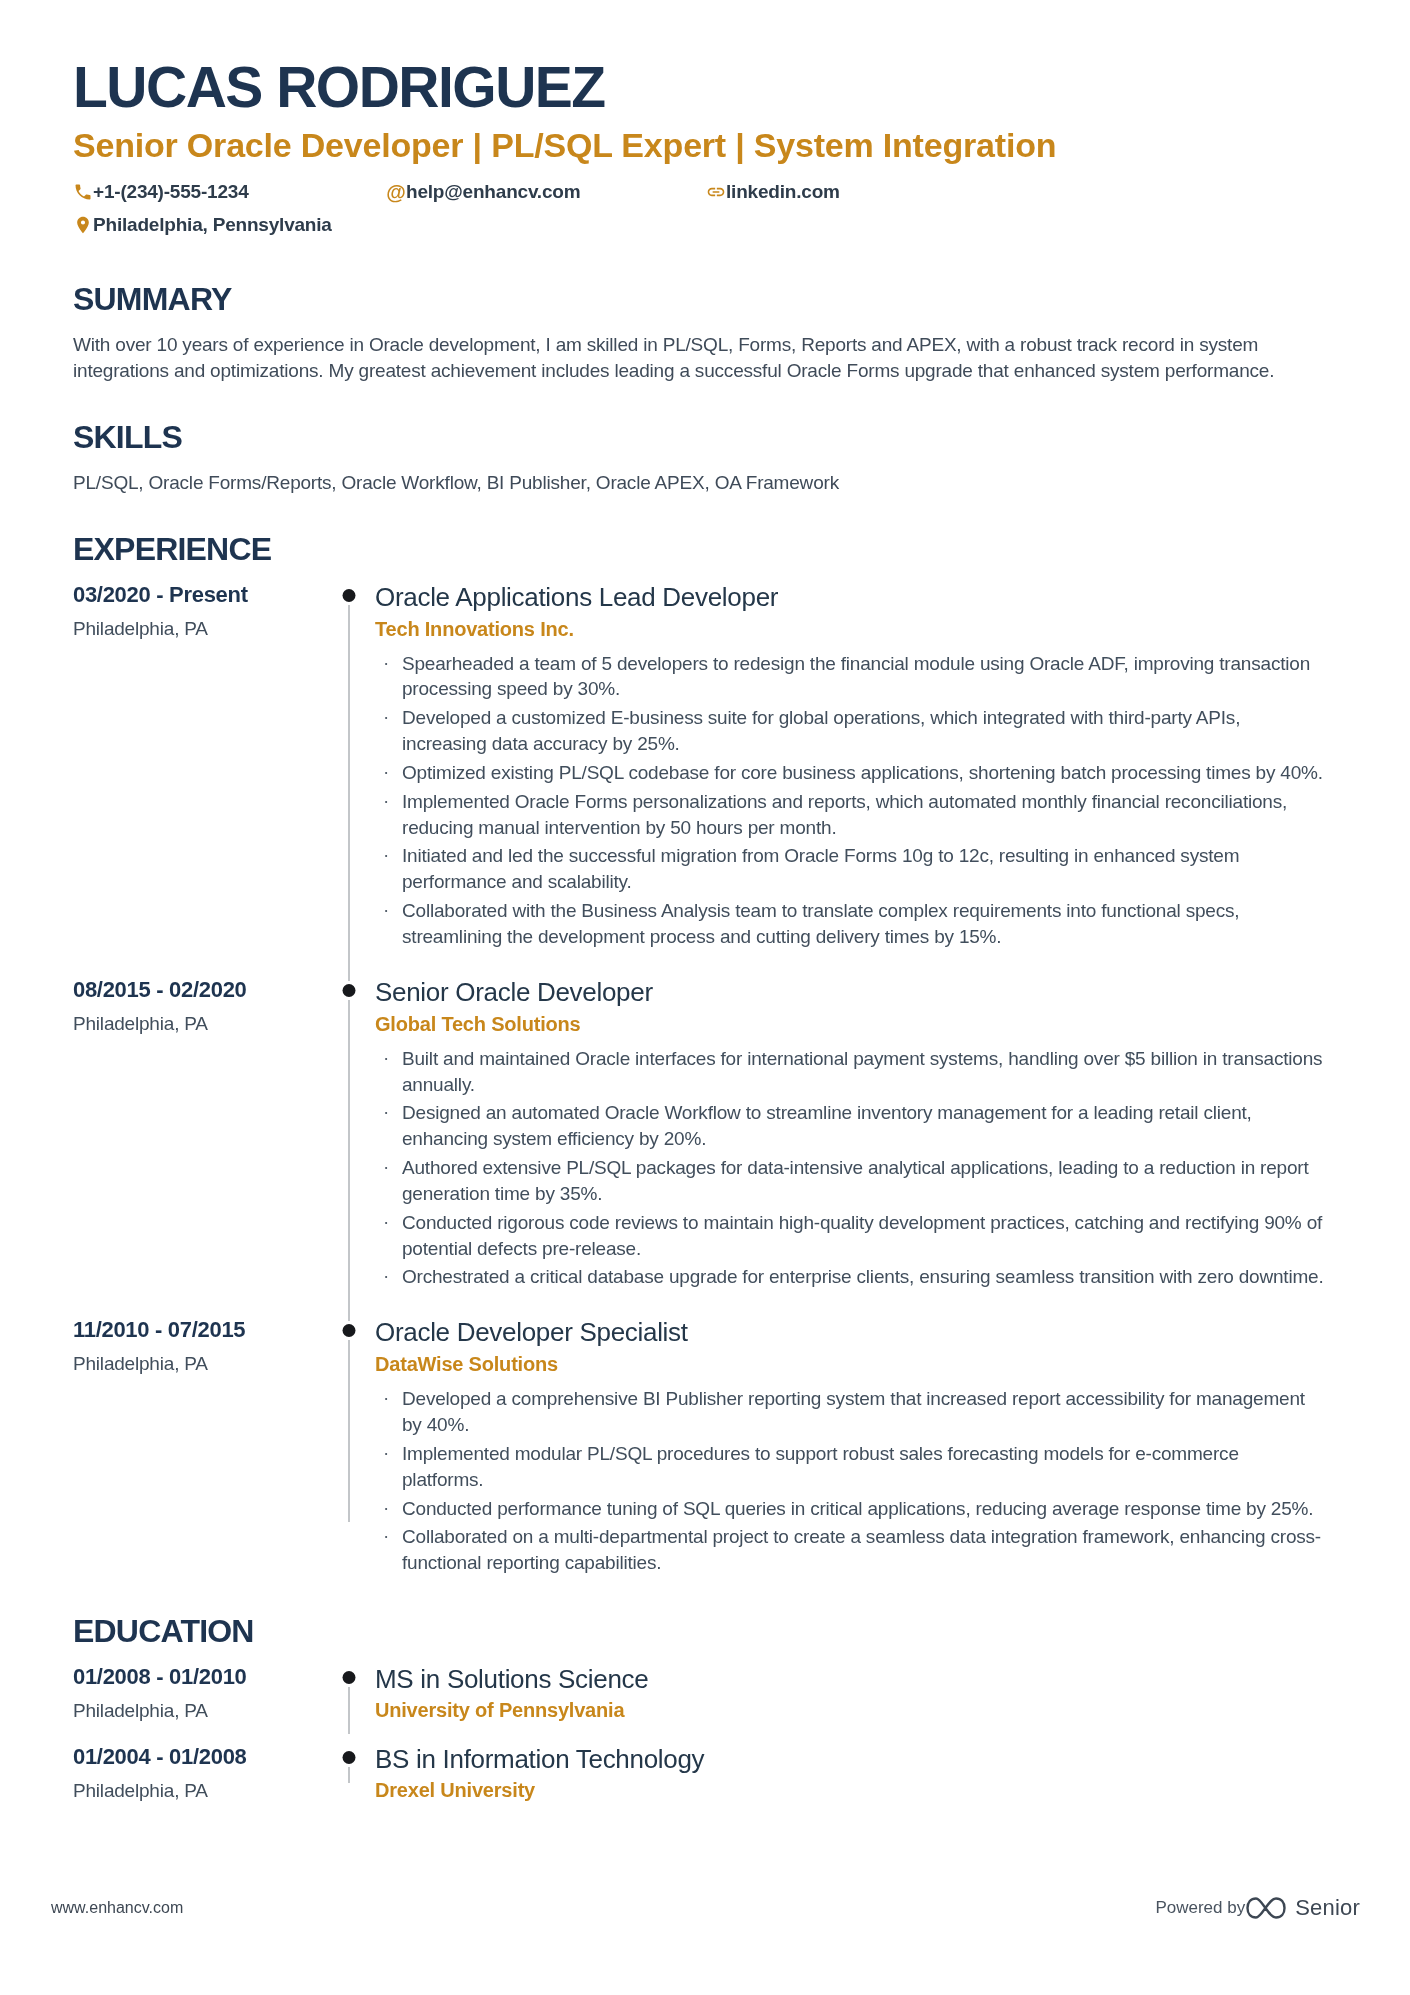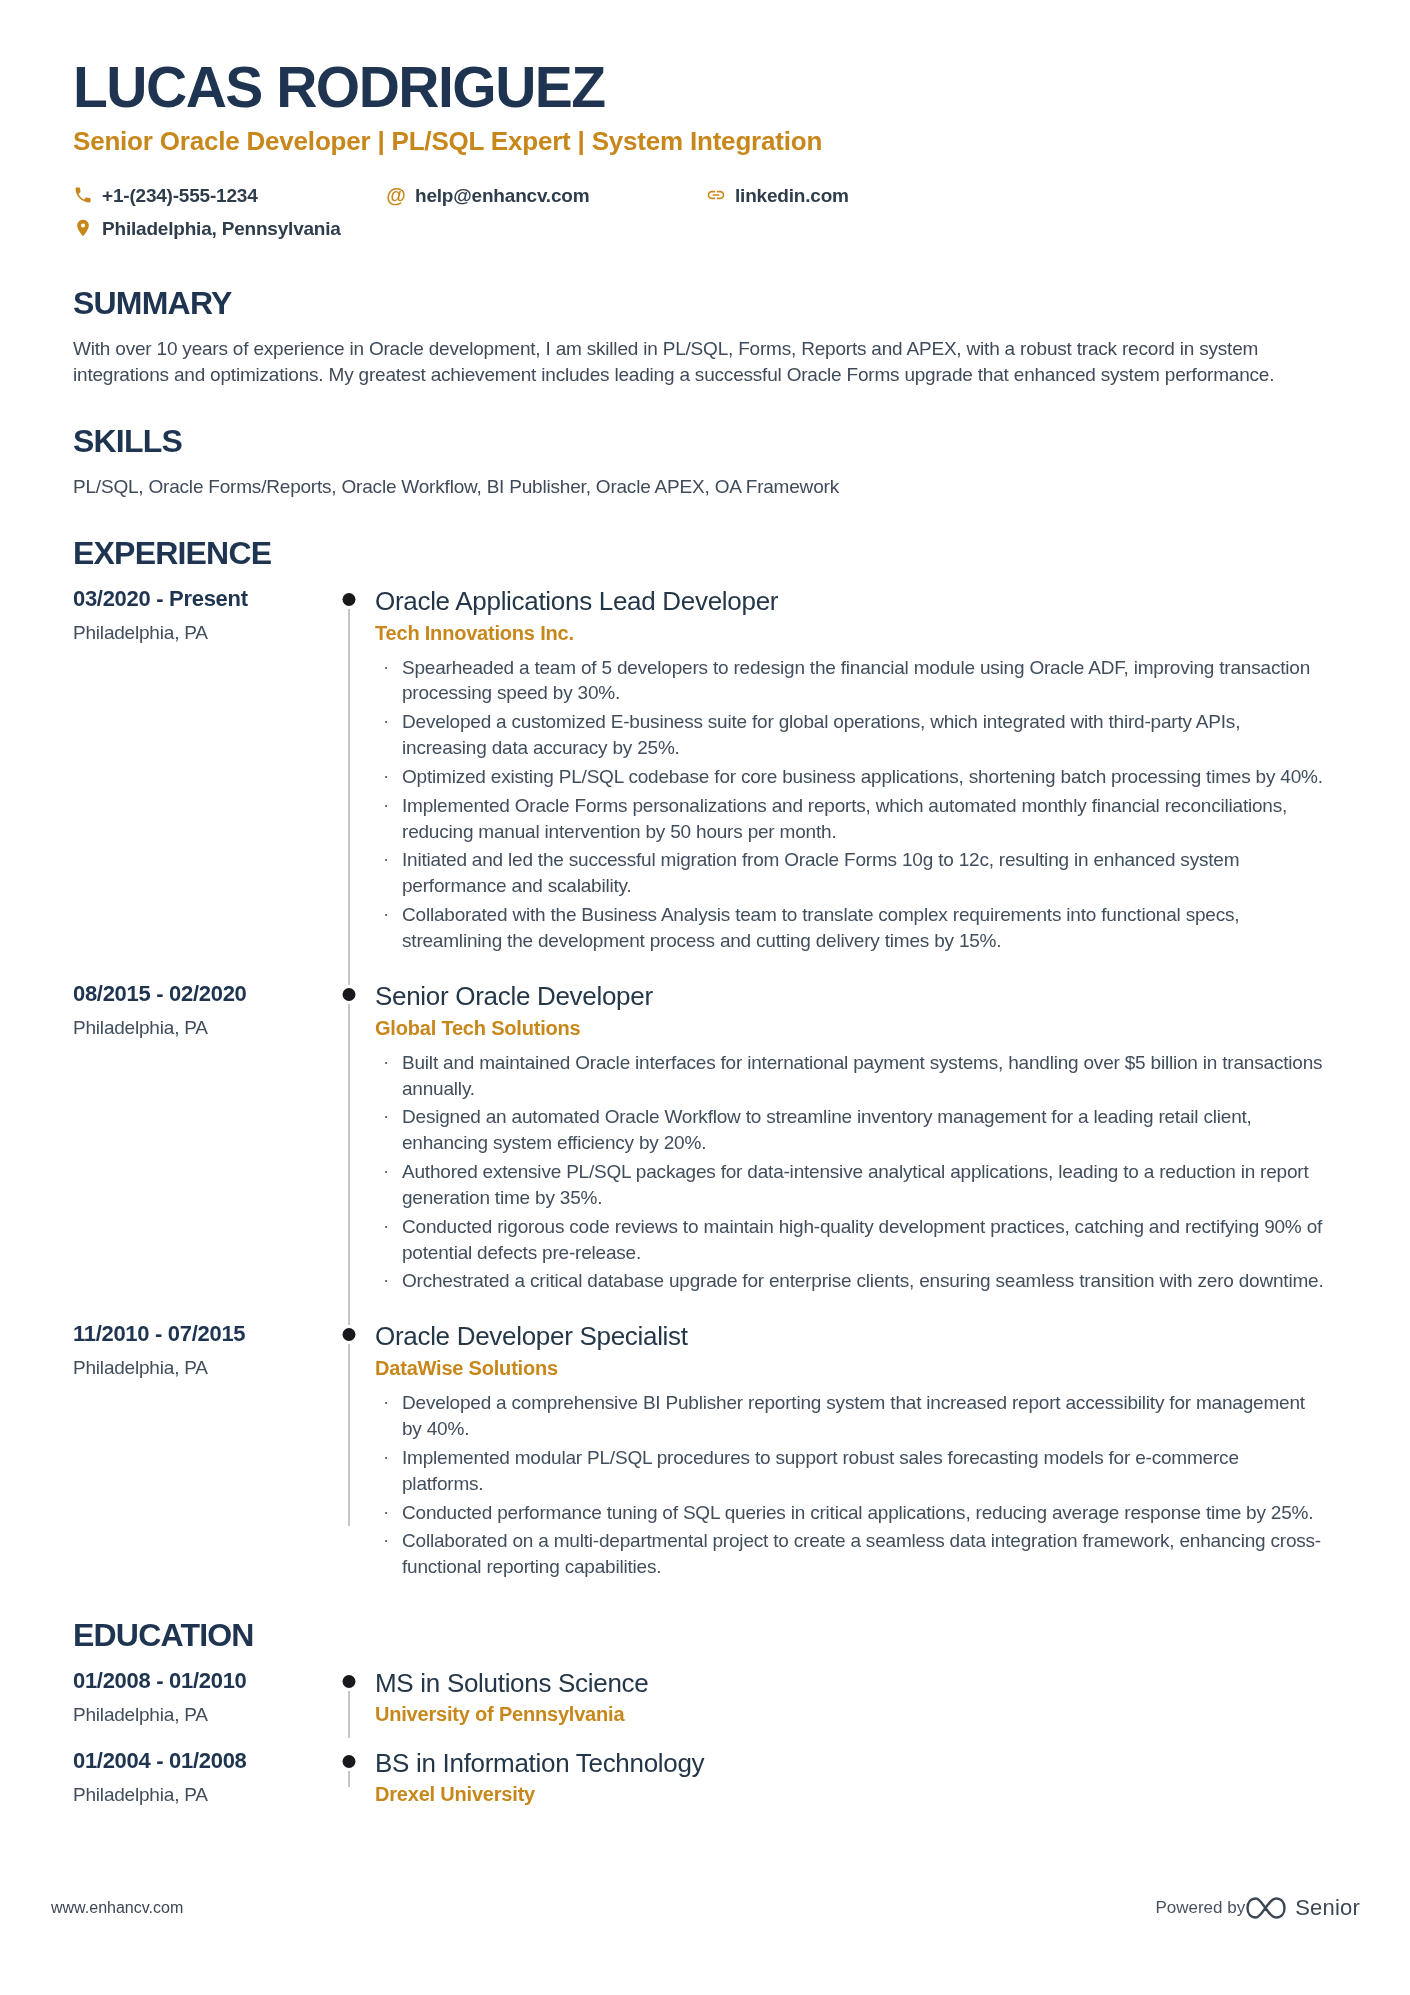--- a/index.html
+++ b/index.html
@@ -18,29 +18,29 @@
   
   .name {
     font-size: 57px;
     font-weight: 700;
     letter-spacing: -1.5px;
     color: #1E3450;
     line-height: 1.05;
     margin-bottom: 8px;
   }
   .headline {
-    font-size: 26px;
+    font-size: 34px;
     font-weight: 700;
     letter-spacing: -0.2px;
     color: #C8871B;
-    margin-bottom: 28px;
+    margin-bottom: 16px;
   }
   .contacts { display: flex; flex-wrap: wrap; align-items: center; }
   .contact {
-    display: flex; gap: 9px;
+    display: flex; align-items: center; 
     font-size: 19px; font-weight: 700; color: #2E3C4B;
     margin-bottom: 11px; letter-spacing: -0.2px;
   }
   .contact.c-phone { width: 313px; }
   .contact.c-email { width: 320px; }
   .contact.c-link  { width: auto; }
   .contact.c-loc   { width: 100%; }
   .icon { width: 20px; height: 20px; flex: 0 0 auto; display: inline-flex; align-items: center; justify-content: center; }
   .icon svg { width: 20px; height: 20px; display: block; }
   .at-glyph { font-size: 20px; font-weight: 700; color: #C8871B; line-height: 1; }

